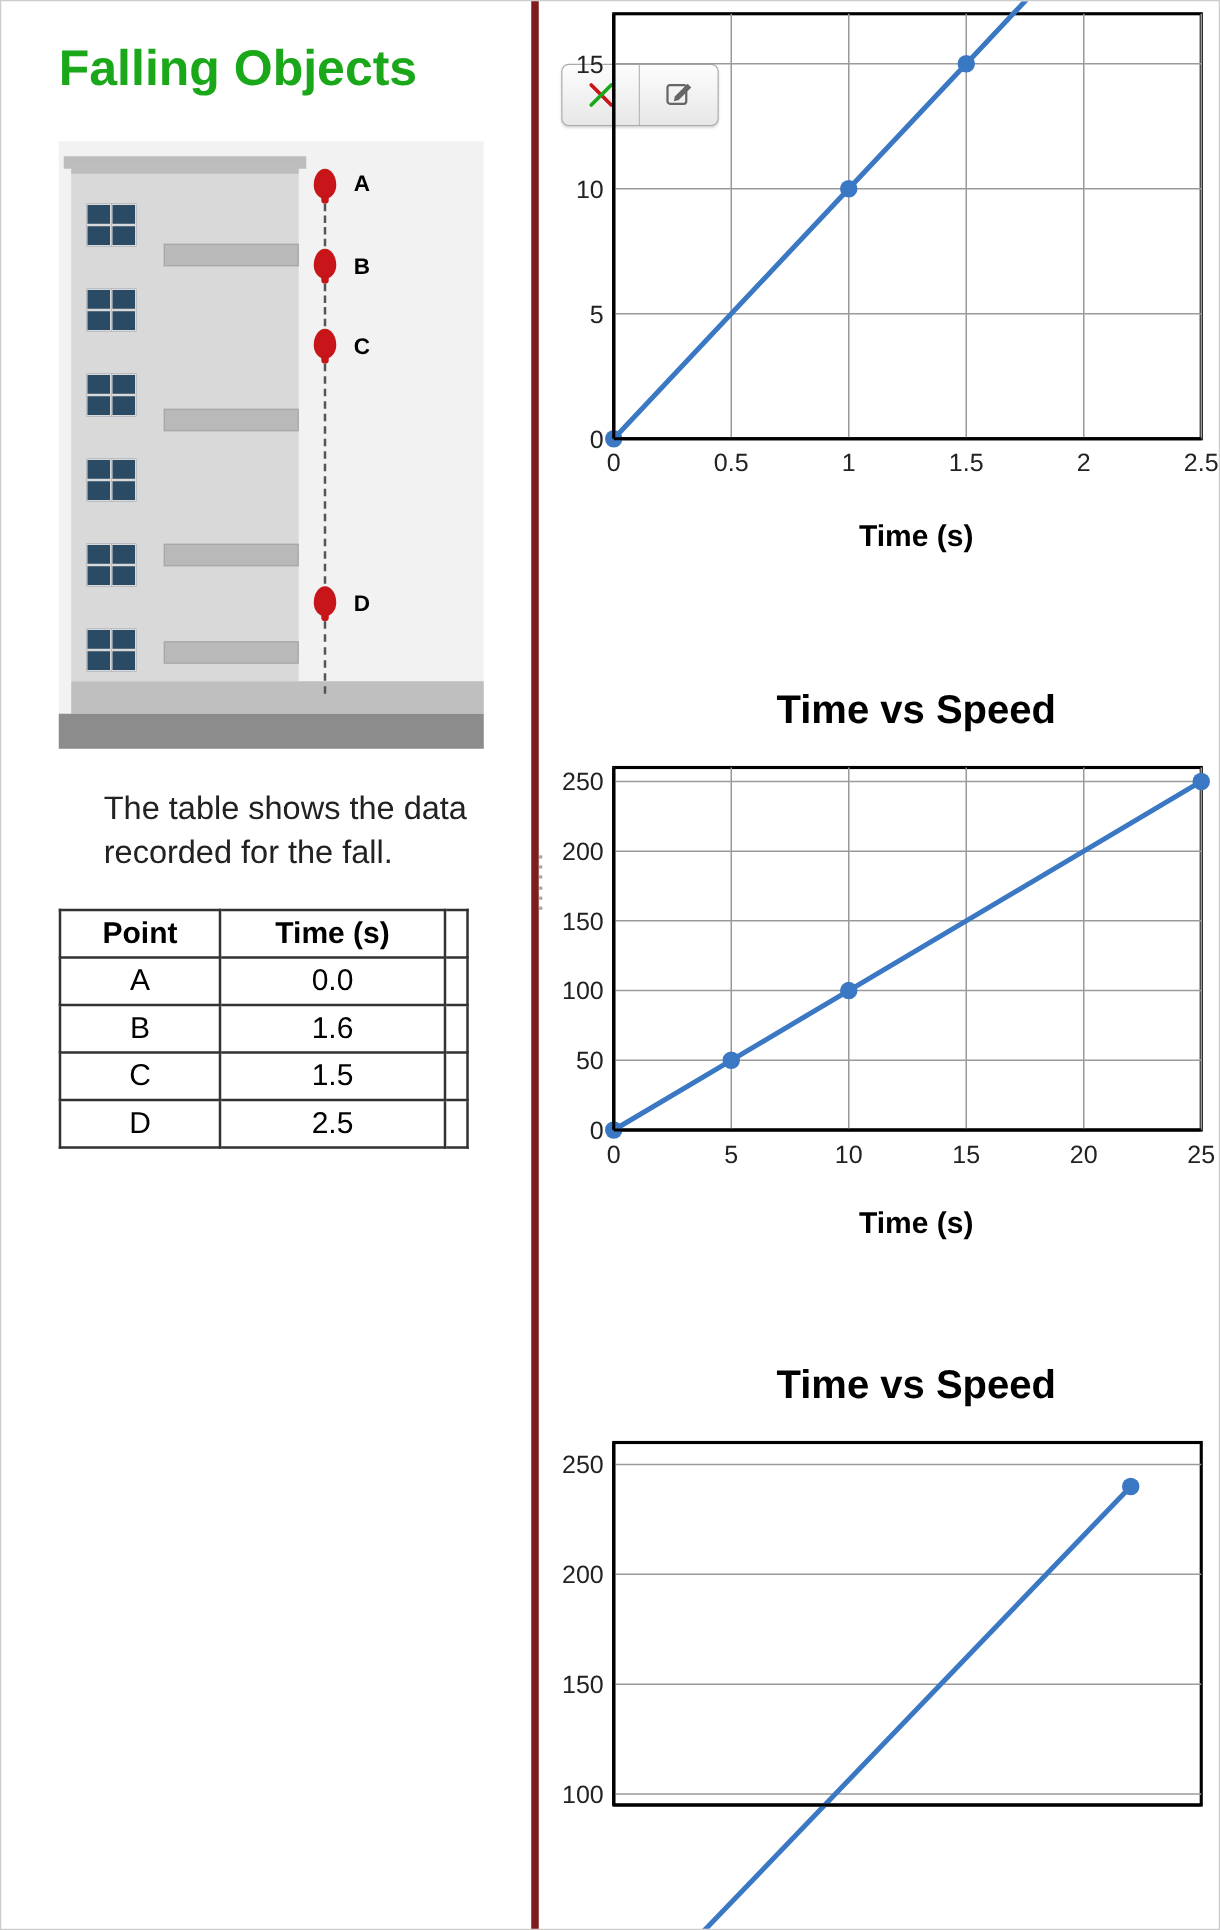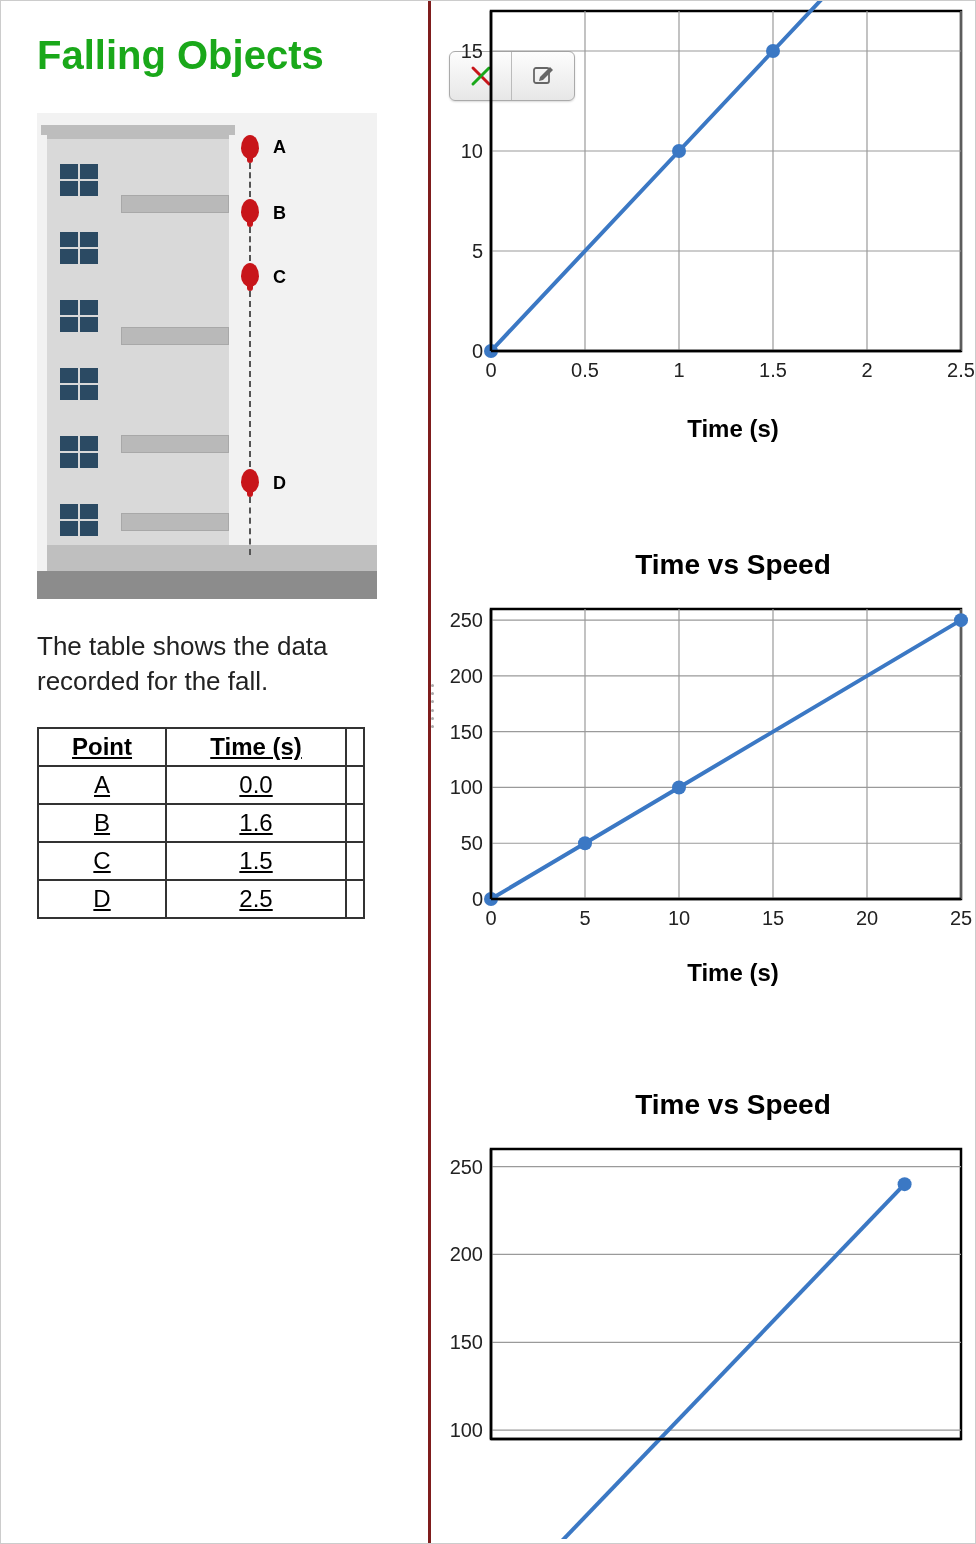--- a/index.html
+++ b/index.html
@@ -11,22 +11,22 @@
     overflow: hidden;
   }
   .outer {
     width: 976px;
     height: 1544px;
     display: flex;
     border: 1px solid #ccc;
   }
   .left-panel {
     width: 430px;
-    border-right: 3px solid #7f1d1d;
-    padding: 32px 32px 0 36px;
+    border-right: 6px solid #7f1d1d;
+    padding: 32px 32px 0 46px;
     overflow: hidden;
   }
   .right-panel {
     flex: 1;
     position: relative;
     overflow: hidden;
   }
   .title {
     color: #1aa81a;
     font-weight: bold;
@@ -57,27 +57,26 @@
   .window span { border:1px solid #d9d9d9; }
   .ledge { position:absolute; left:84px; width:108px; height:18px; background:#b9b9b9; border:1px solid #a8a8a8;}
   .balloon {
     position:absolute; width:18px; height:24px; background:#c8151a; border-radius:50% 50% 50% 50% / 55% 55% 45% 45%;
     left:204px;
   }
   .balloon::after{ content:""; position:absolute; left:6px; top:22px; width:6px; height:6px; background:#c8151a; border-radius:0 0 3px 3px;}
   .plabel { position:absolute; left:236px; font-weight:bold; font-size:18px; }
   .dashline { position:absolute; left:212px; width:0; border-left:2px dashed #555; }
 
-  .caption { margin-top:30px; }
+  .caption { margin-top:30px;margin-left:36px; }
 
   table.data {
     margin-top: 28px;
     border-collapse: collapse;
     width: 328px;
-    text-decoration: underline;
   }
   table.data th, table.data td {
     border: 2px solid #333;
     padding: 4px 8px;
     font-size: 24px;
     text-align: center;
   }
   table.data th { font-weight: bold; }
   .extra-col { border-left:2px solid #333; width:12px; }
 
@@ -100,21 +99,21 @@
     position:absolute; left:-3px; top:680px; width:8px; height:50px;
     display:flex; flex-direction:column; justify-content:space-around; align-items:center;
     cursor:col-resize;
   }
   .split-handle span { width:3px; height:3px; background:#aaa; border-radius:50%; }
 
   .chart {
     position:absolute;
   }
   .chart-title {
-    font-weight:bold; font-size:28px; text-align:center;
+    font-weight:bold; font-size:32px; text-align:center;
   }
   .xlabel { font-weight:bold; font-size:24px; text-align:center; }
   svg .gridline{ stroke:#9a9a9a; stroke-width:1.2; }
   svg .axis{ stroke:#000; stroke-width:2.5; }
   svg .series{ stroke:#3b78c4; stroke-width:4; fill:none; }
   svg .pt{ fill:#3b78c4; }
   svg text { font-family:Arial; font-size:20px; fill:#222; }
 </style>
 </head>
 <body>

